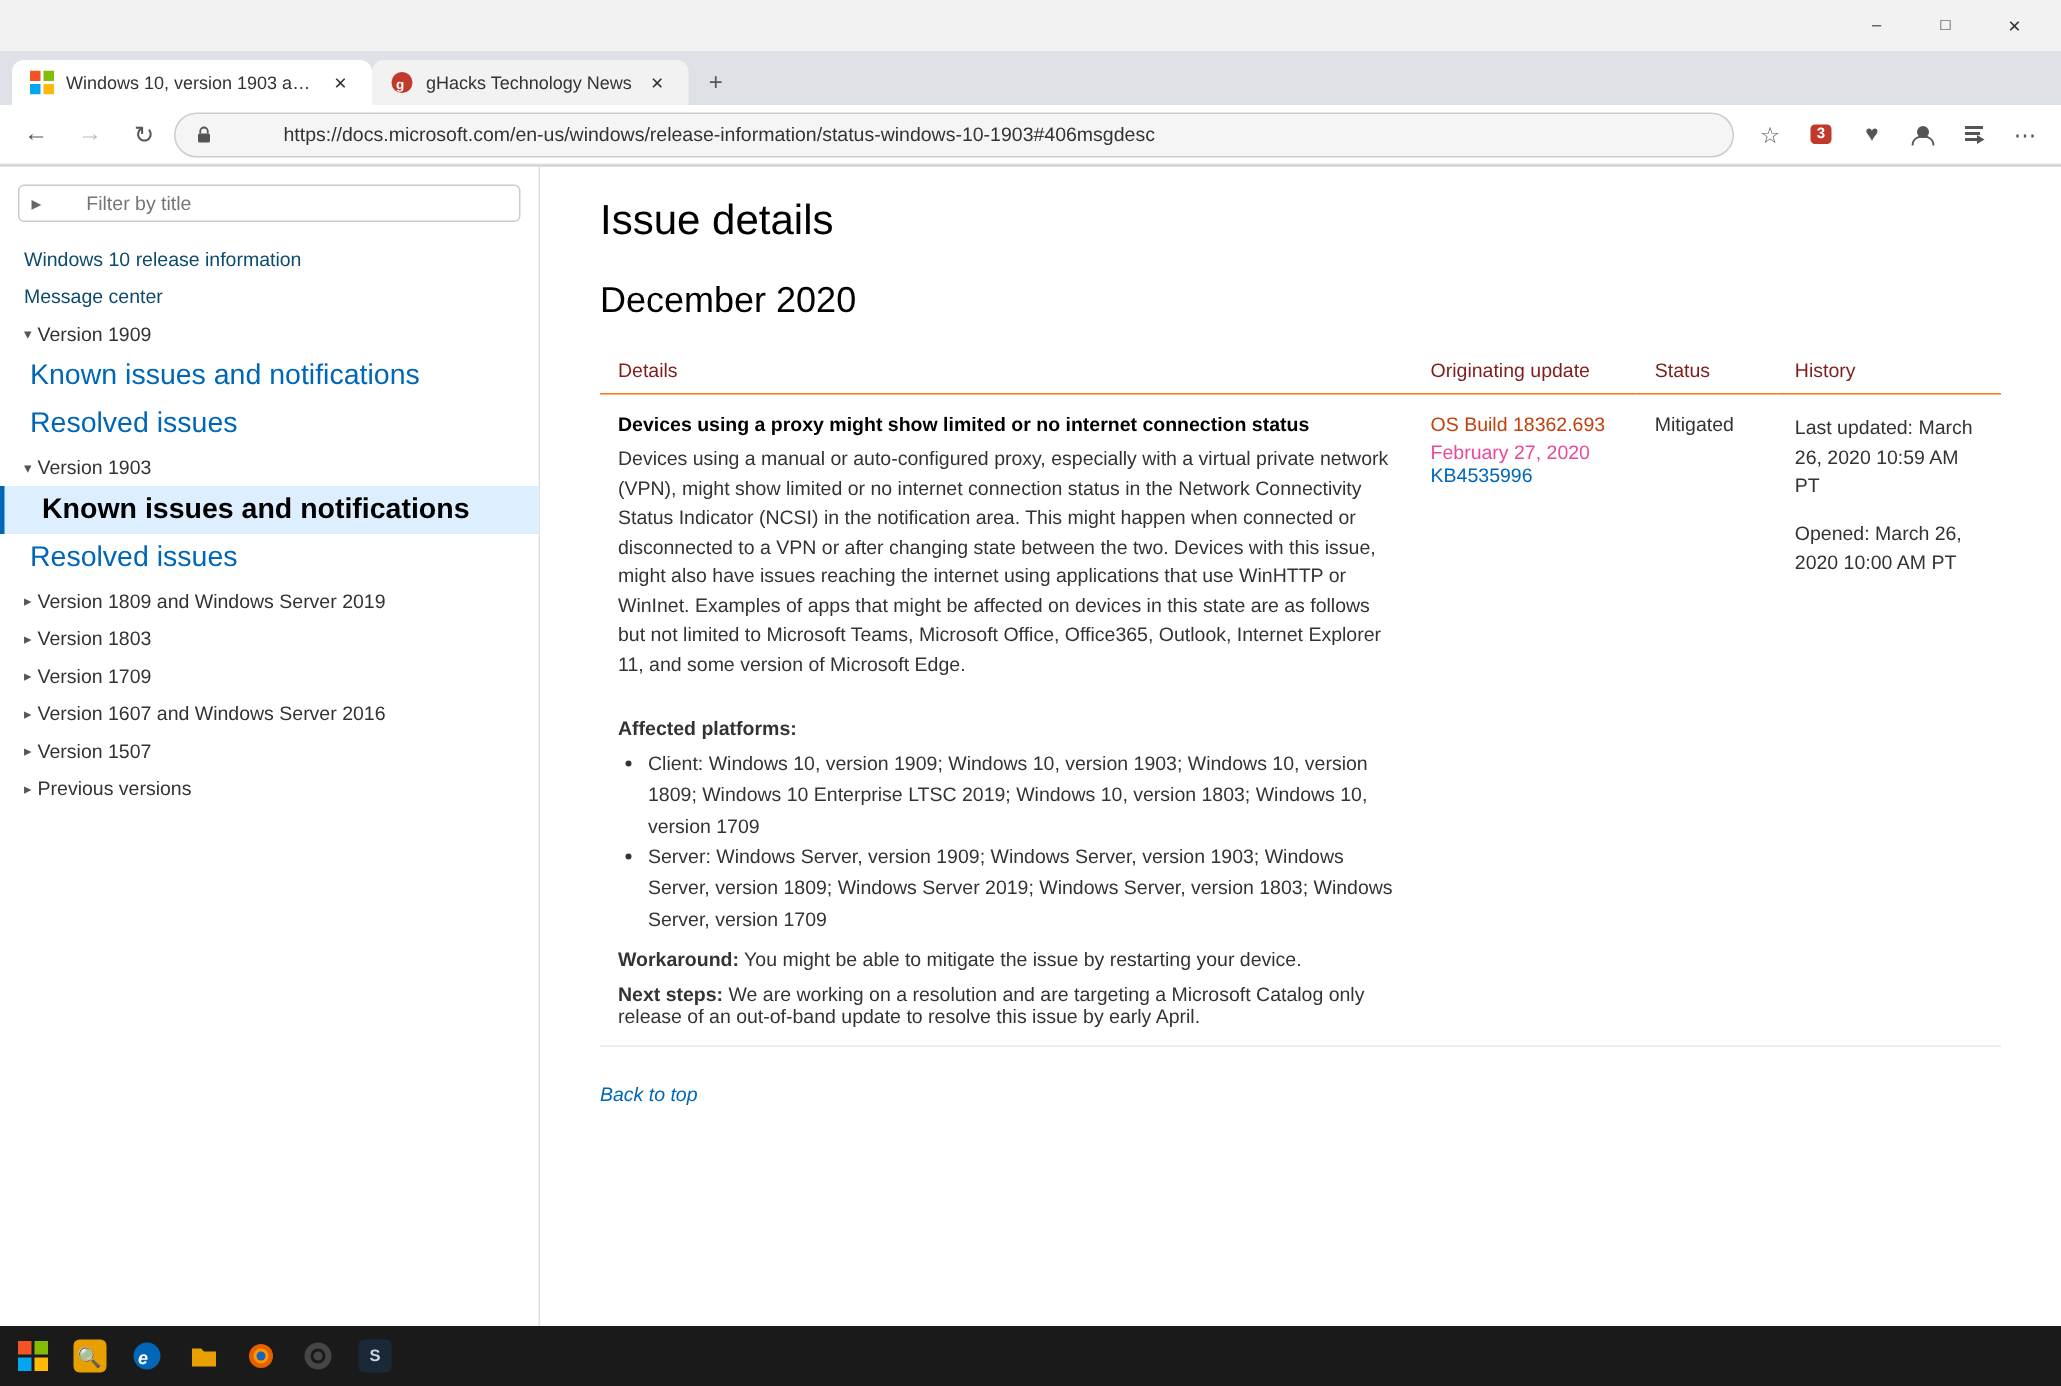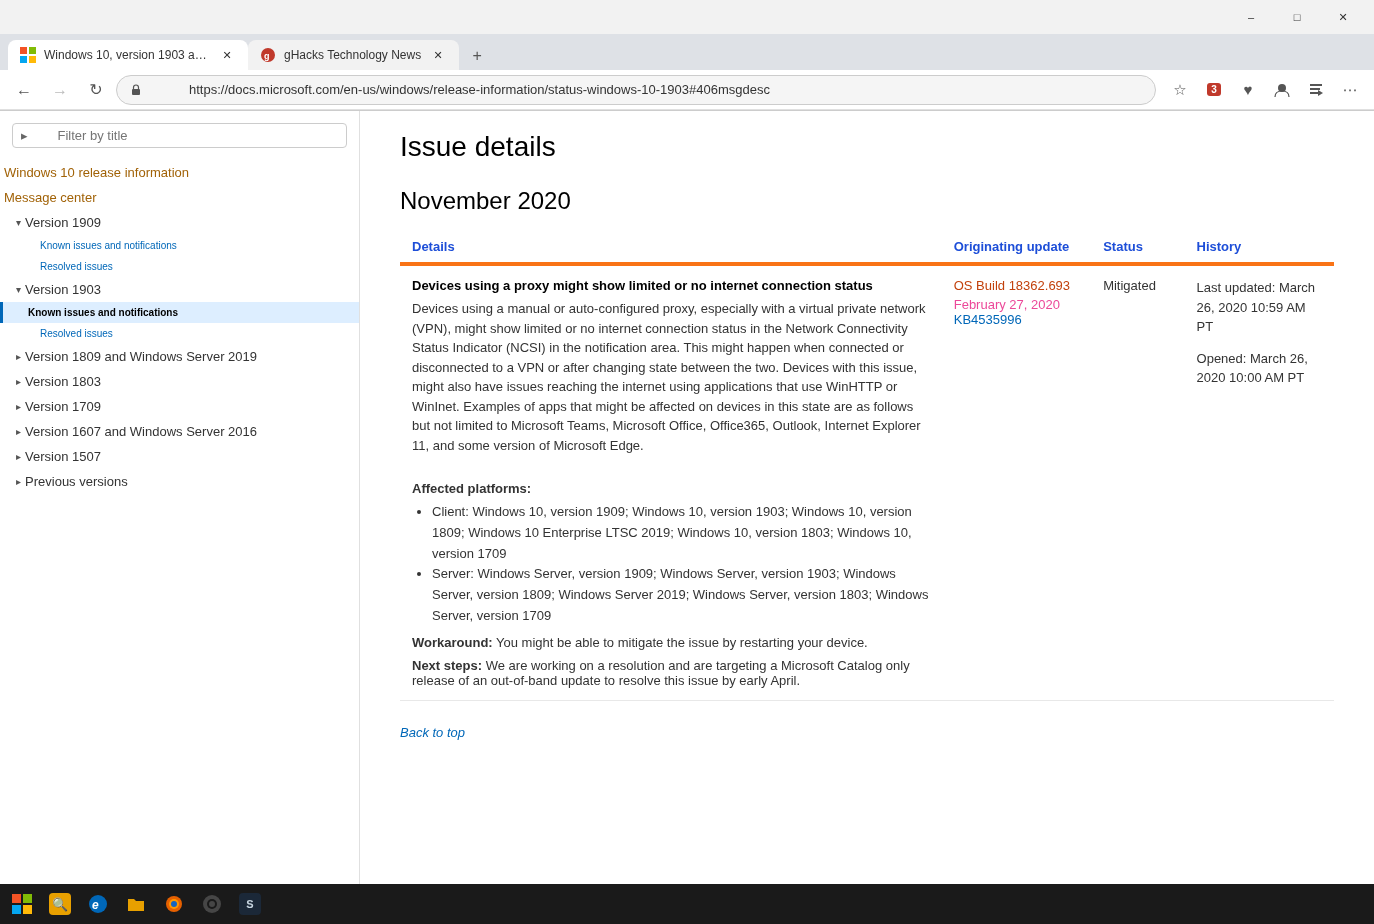--- a/index.html
+++ b/index.html
@@ -190,44 +190,44 @@
       outline: none;
       font-size: 13px;
       flex: 1;
       color: #a21caf;
       background: transparent;
       padding-left: 24px;
     }
     .filter-icon { color: #666; font-size: 13px; }
 
     .nav-item {
-      padding: 5px 4px;
-      cursor: pointer;
-      font-size: 13px;
-      color: #a16207;
+      padding: 5px 16px;
+      cursor: pointer;
+      font-size: 13px;
+      color: #0c4a6e;
       display: flex;
       align-items: center;
       gap: 4px;
     }
 
     .nav-group-header {
       padding: 5px 16px;
       cursor: pointer;
       font-size: 13px;
       color: #333;
       display: flex;
       align-items: center;
       gap: 4px;
     }
     .nav-group-header .chevron { font-size: 10px; color: #555; }
 
     .nav-subitem {
-      padding: 5px 16px 5px 40px;
-      cursor: pointer;
-      font-size: 10px;
+      padding: 5px 16px 5px 20px;
+      cursor: pointer;
+      font-size: 19px;
       color: #0067b8;
     }
     .nav-subitem.active {
       background: #ddeeff;
       color: #000;
       font-weight: 600;
       border-left: 3px solid #0067b8;
       padding-left: 25px;
     }
 
@@ -259,24 +259,24 @@
     }
 
     .issue-table {
       width: 100%;
       border-collapse: collapse;
       margin-bottom: 8px;
     }
     .issue-table th {
       text-align: left;
       padding: 8px 12px;
-      font-weight: 700;
-      font-size: 13px;
-      color: #1d4ed8;
-      border-bottom: 4px solid #f97316;
+      font-weight: 400;
+      font-size: 13px;
+      color: #7f1d1d;
+      border-bottom: 1px solid #f97316;
       vertical-align: bottom;
     }
     .issue-table td {
       padding: 12px;
       font-size: 13px;
       color: #333;
       vertical-align: top;
       border-bottom: 1px solid #e8e8e8;
     }
     .col-details { width: 58%; }
@@ -528,21 +528,21 @@
       <span>Version 1507</span>
     </div>
     <div class="nav-group-header">
       <span class="chevron">▸</span>
       <span>Previous versions</span>
     </div>
   </div>
 
   <div class="main-content">
     <h1 class="issue-details">Issue details</h1>
-    <h2 class="month-header">November 2020</h2>
+    <h2 class="month-header">December 2020</h2>
 
     <table class="issue-table">
       <thead>
         <tr>
           <th class="col-details">Details</th>
           <th class="col-originating">Originating update</th>
           <th class="col-status">Status</th>
           <th class="col-history">History</th>
         </tr>
       </thead>

